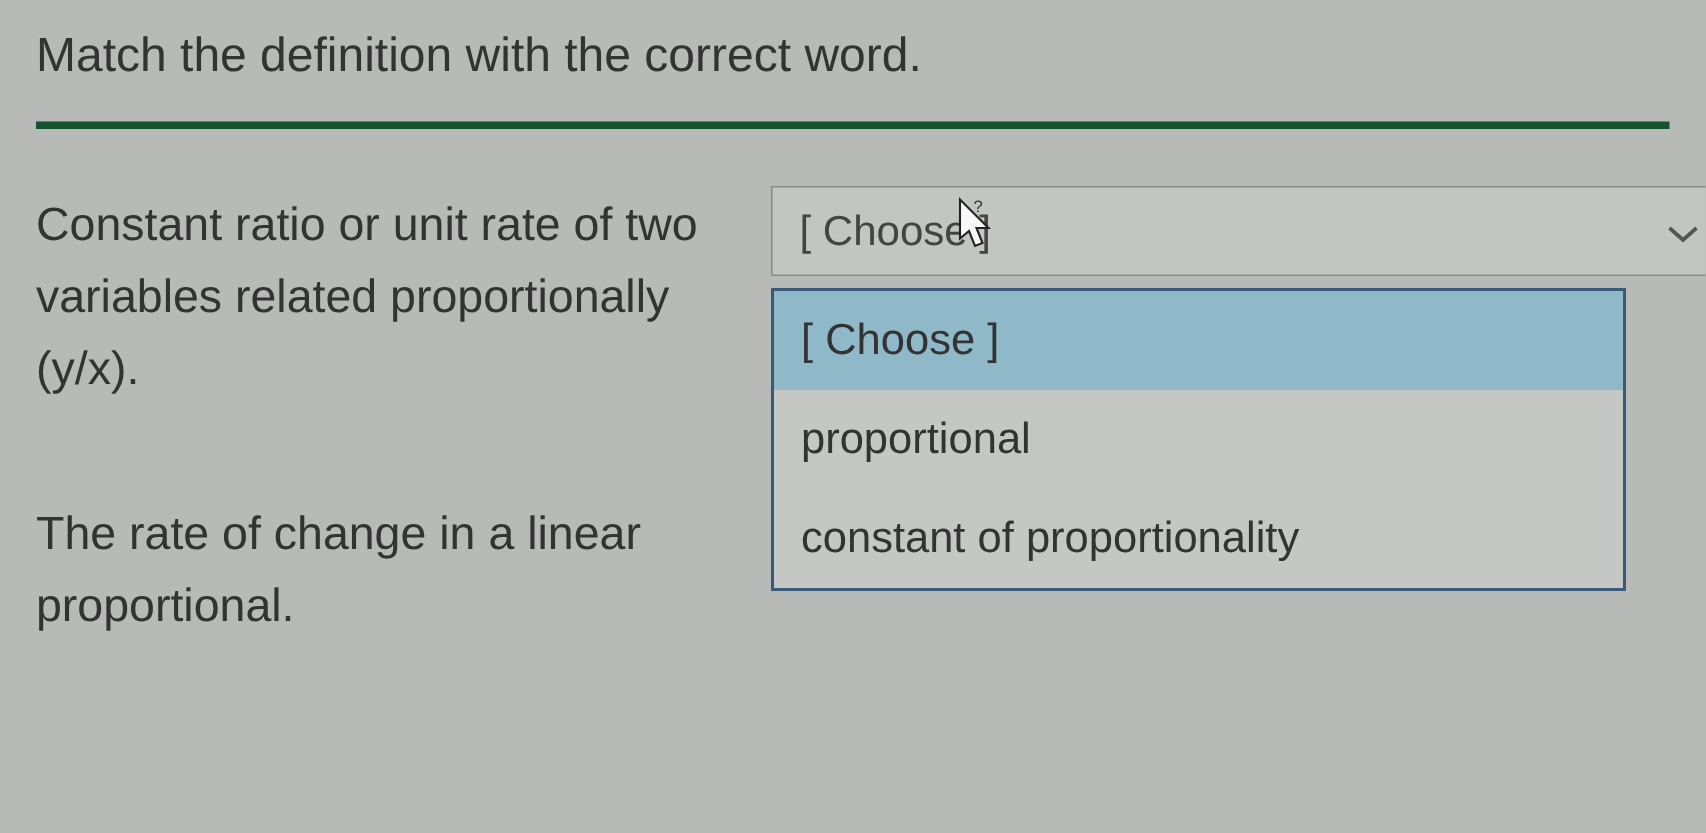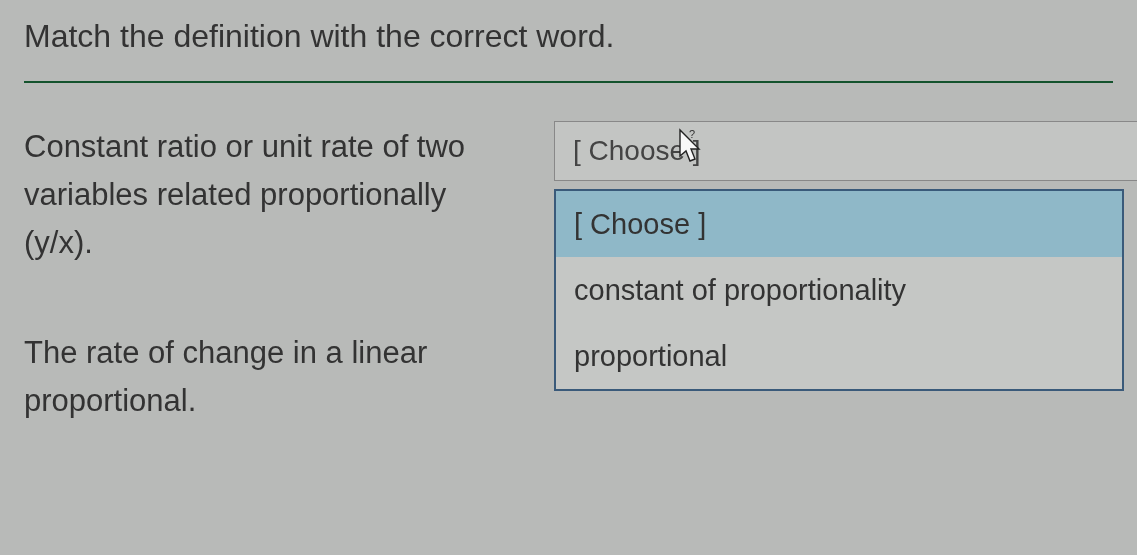--- a/index.html
+++ b/index.html
@@ -16,25 +16,24 @@
       color: #2a2a2a;
       position: relative;
       overflow: hidden;
     }
     .instruction {
       font-size: 32px;
       font-weight: 400;
       color: #333;
       margin-bottom: 18px;
       padding-bottom: 26px;
-      border-bottom: 2px solid #14532d;
+      border-bottom: 5px solid #14532d;
     }
     .content-area {
       display: flex;
-      gap: 40px;
       margin-top: 38px;
     }
     .prompts-column {
       flex: 0 0 490px;
       display: flex;
       flex-direction: column;
       gap: 62px;
       padding-top: 2px;
     }
     .prompt-text {
@@ -121,20 +120,20 @@
         <span class="cursor-overlay">
           <svg width="28" height="38" viewBox="0 0 28 38">
             <path d="M3 2 L3 28 L9 23 L13 33 L18 31 L14 21 L22 21 Z" fill="#f8f8f8" stroke="#222" stroke-width="1.4"></path>
             <text x="12" y="10" font-size="11" fill="#333">?</text>
           </svg>
         </span>
       </div>
 
       <div class="dropdown-panel">
         <div class="dropdown-option highlighted">[ Choose ]</div>
+        <div class="dropdown-option">proportional</div>
         <div class="dropdown-option">constant of proportionality</div>
-        <div class="dropdown-option">proportional</div>
       </div>
 
     </div>
   </div>
 
 </div>
 
 </body></html>

